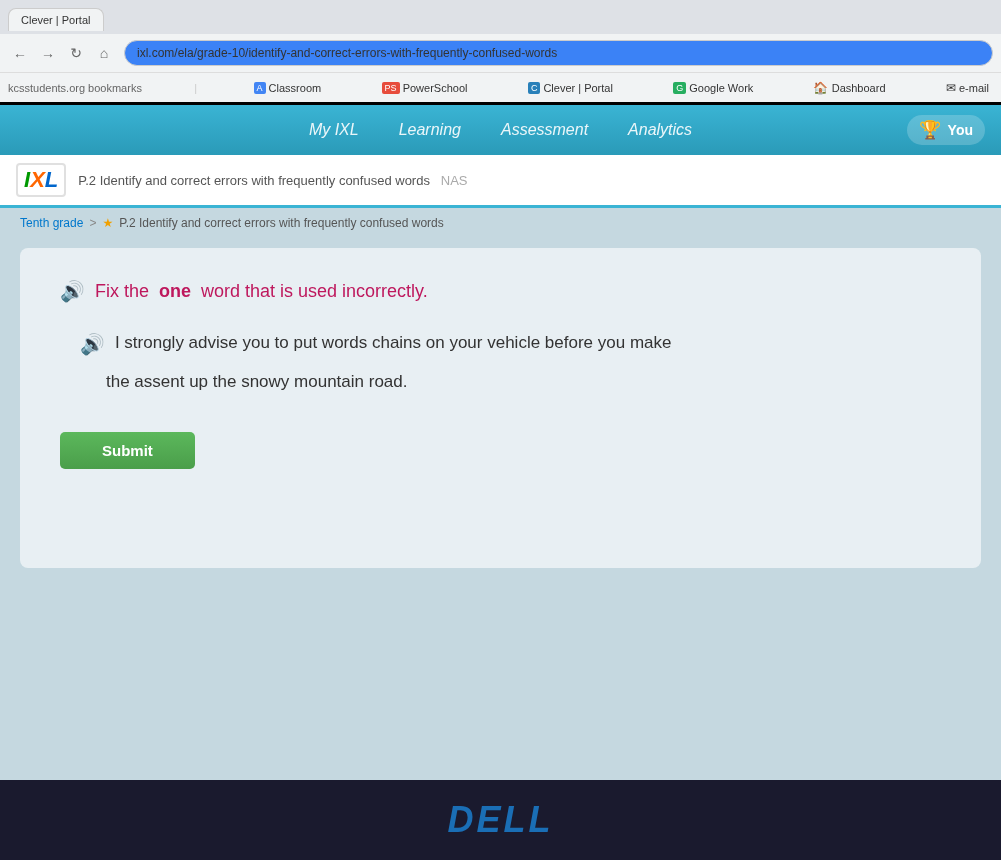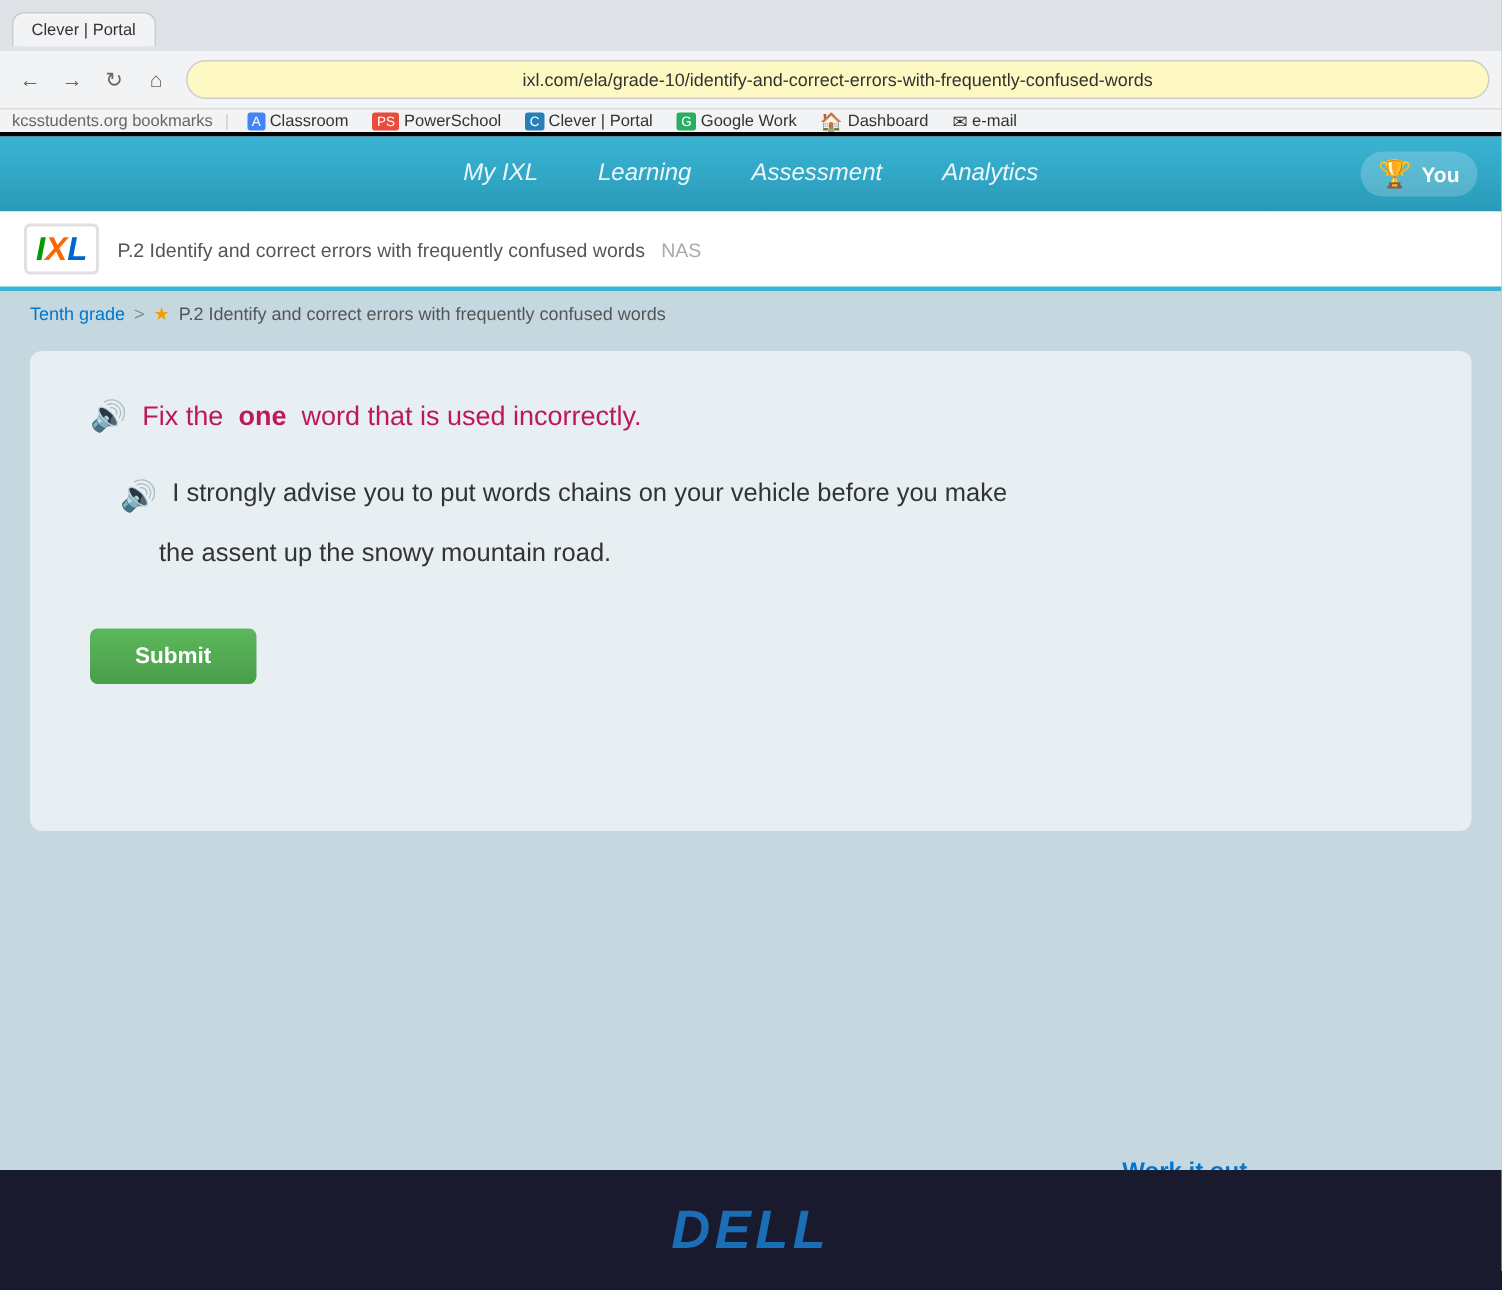--- a/index.html
+++ b/index.html
@@ -66,39 +66,39 @@
       justify-content: center;
       color: #666;
       font-size: 14px;
     }
 
     .address-input {
       flex: 1;
       height: 26px;
       border-radius: 13px;
       border: 1px solid #ccc;
-      background: #fef9c3;
+      background: #3b82f6;
       padding: 0 12px;
       font-size: 12px;
       color: #333;
       outline: none;
-      text-align: center;
     }
 
     .bookmarks-bar {
       display: flex;
       align-items: center;
       background: #f1f3f4;
       padding: 3px 8px;
-      height: 16px;
+      height: 30px;
       border-top: 1px solid #ddd;
       gap: 8px;
       font-size: 11px;
       color: #333;
       overflow: hidden;
+      justify-content: space-between;
     }
 
     .bookmark-item {
       display: flex;
       align-items: center;
       gap: 3px;
       white-space: nowrap;
       cursor: pointer;
       padding: 2px 4px;
       border-radius: 3px;
@@ -256,21 +256,21 @@
       color: #333;
       margin-left: 46px;
       margin-bottom: 30px;
     }
 
     .submit-btn {
       background: linear-gradient(to bottom, #5cb85c, #4a9e4a);
       color: white;
       border: none;
       border-radius: 5px;
-      padding: 10px 30px;
+      padding: 10px 42px;
       font-size: 15px;
       font-weight: 600;
       cursor: pointer;
       margin-top: 10px;
       margin-left: 0;
     }
 
     
     .work-it-out {
       position: absolute;

